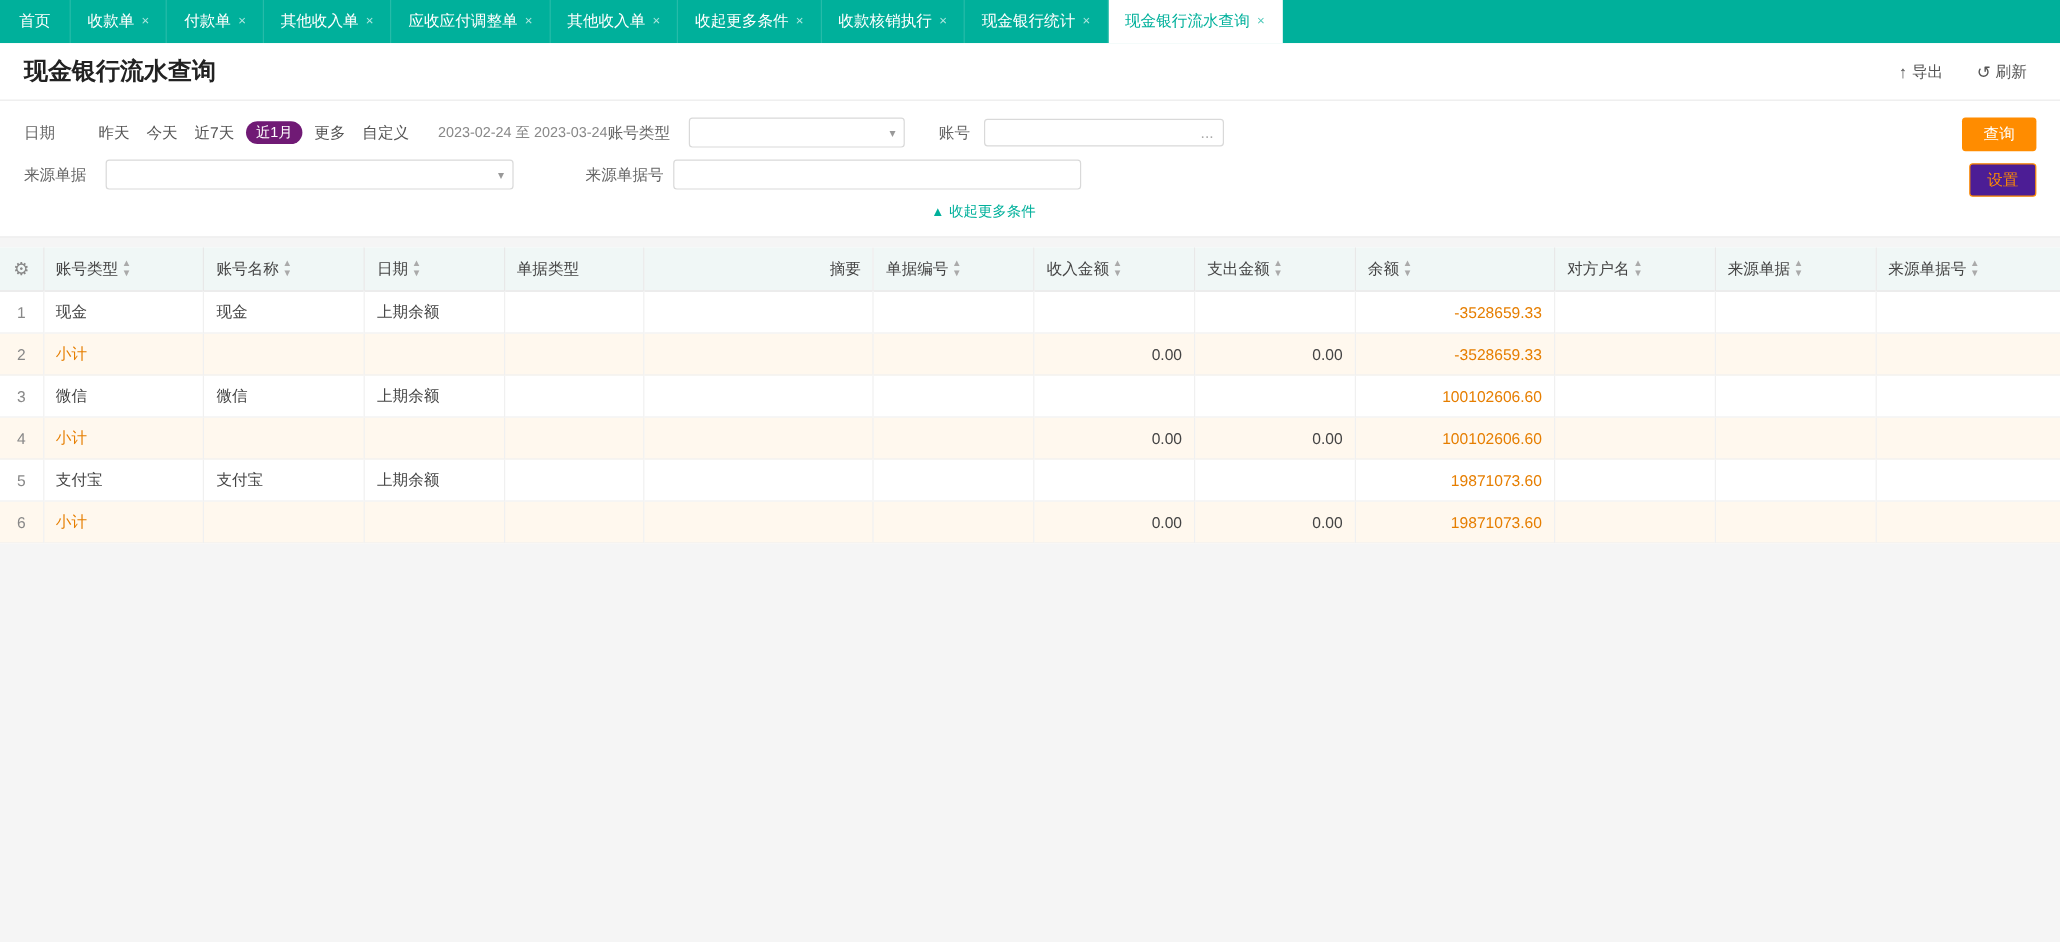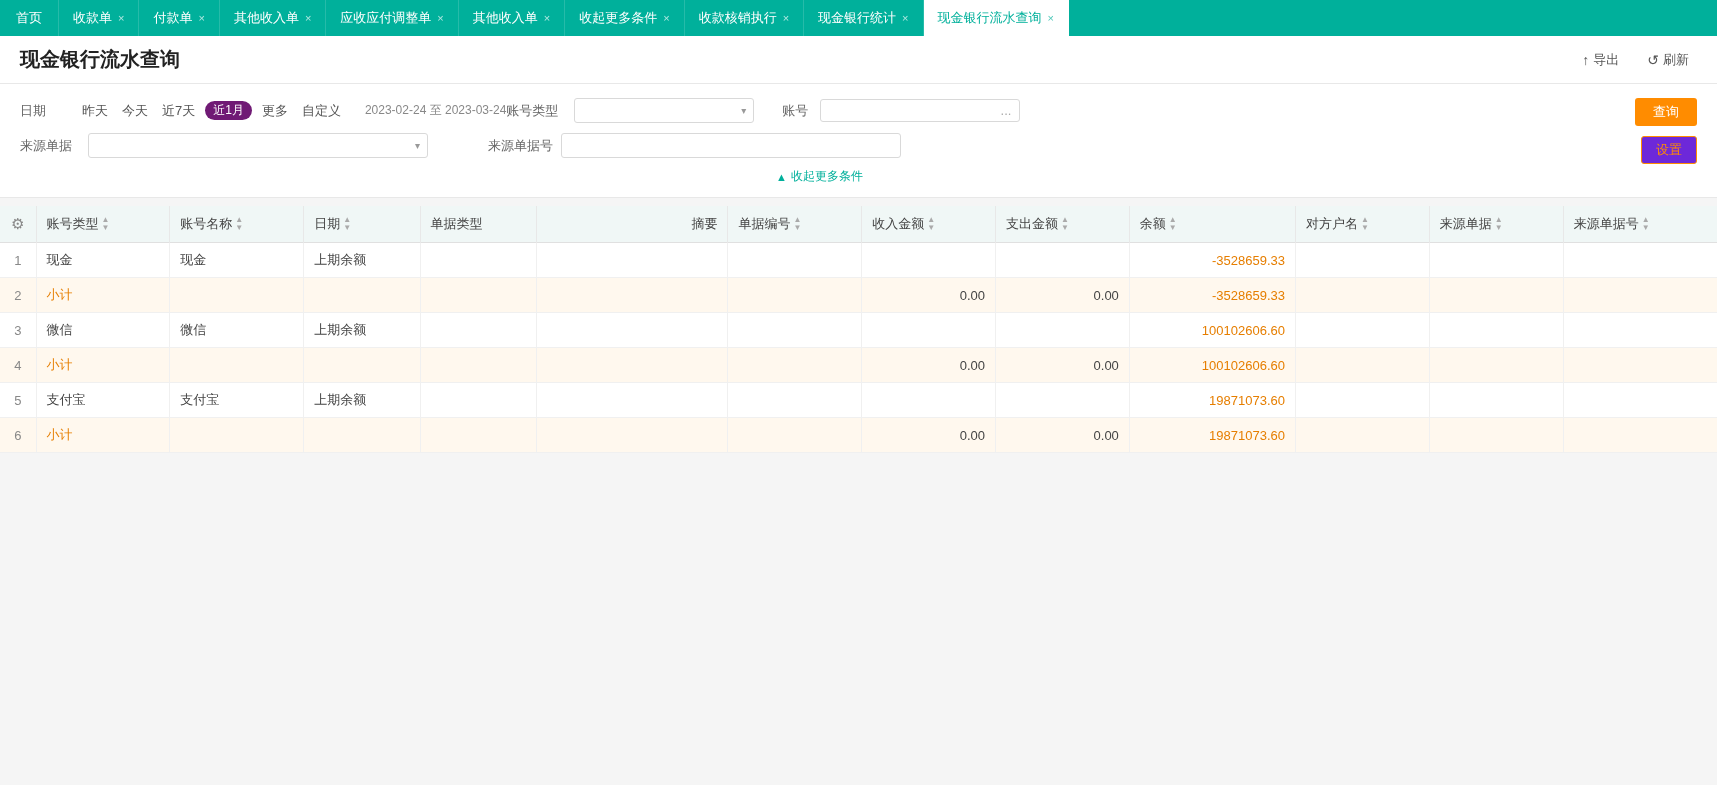--- a/index.html
+++ b/index.html
@@ -167,21 +167,21 @@
       background: #ff8c00;
       color: #fff;
       border: none;
       border-radius: 3px;
       padding: 5px 18px;
       font-size: 13px;
       cursor: pointer;
       margin-left: 16px;
     }
     .settings-btn {
-      background: #6d28d9;
+      background: #4c1d95;
       color: #ff8c00;
       border: 1px solid #ff8c00;
       border-radius: 3px;
       padding: 4px 14px;
       font-size: 13px;
       cursor: pointer;
       margin-top: 6px;
       display: block;
     }
 

